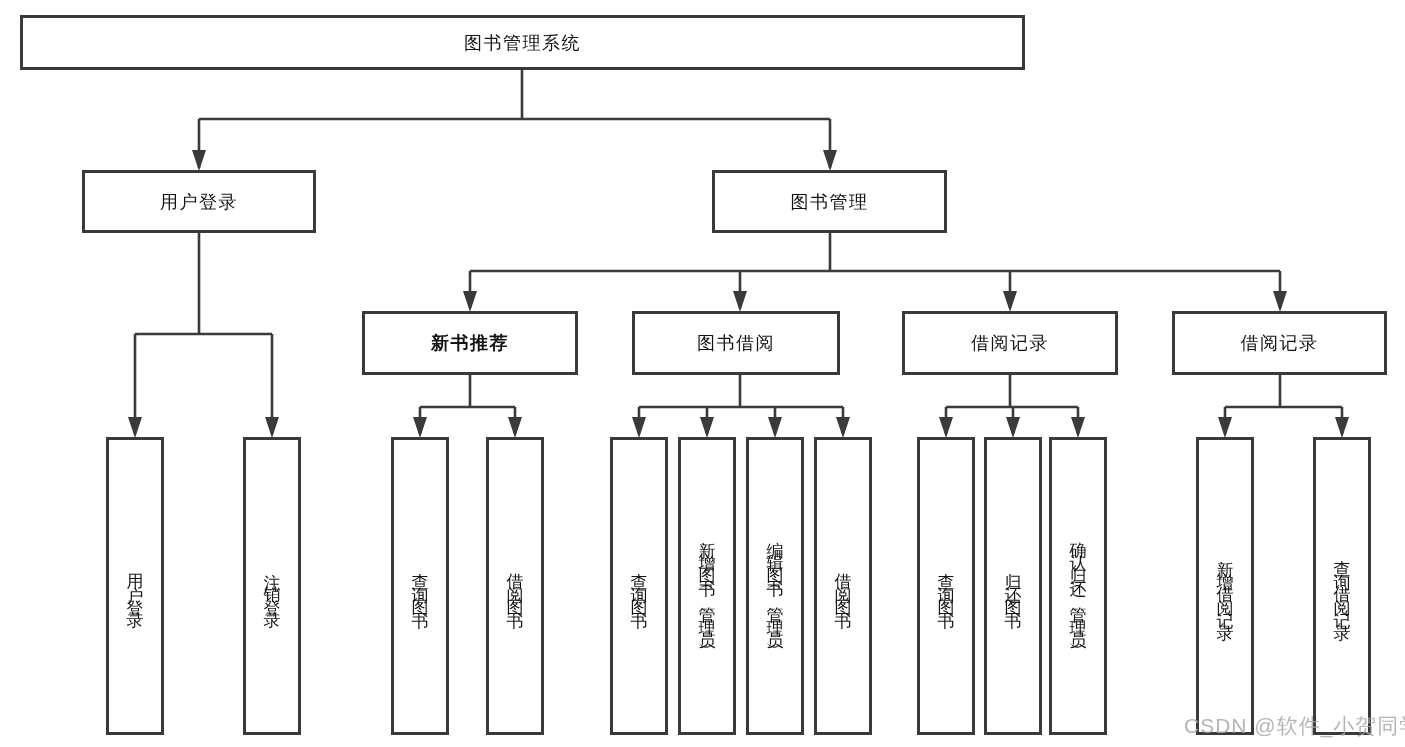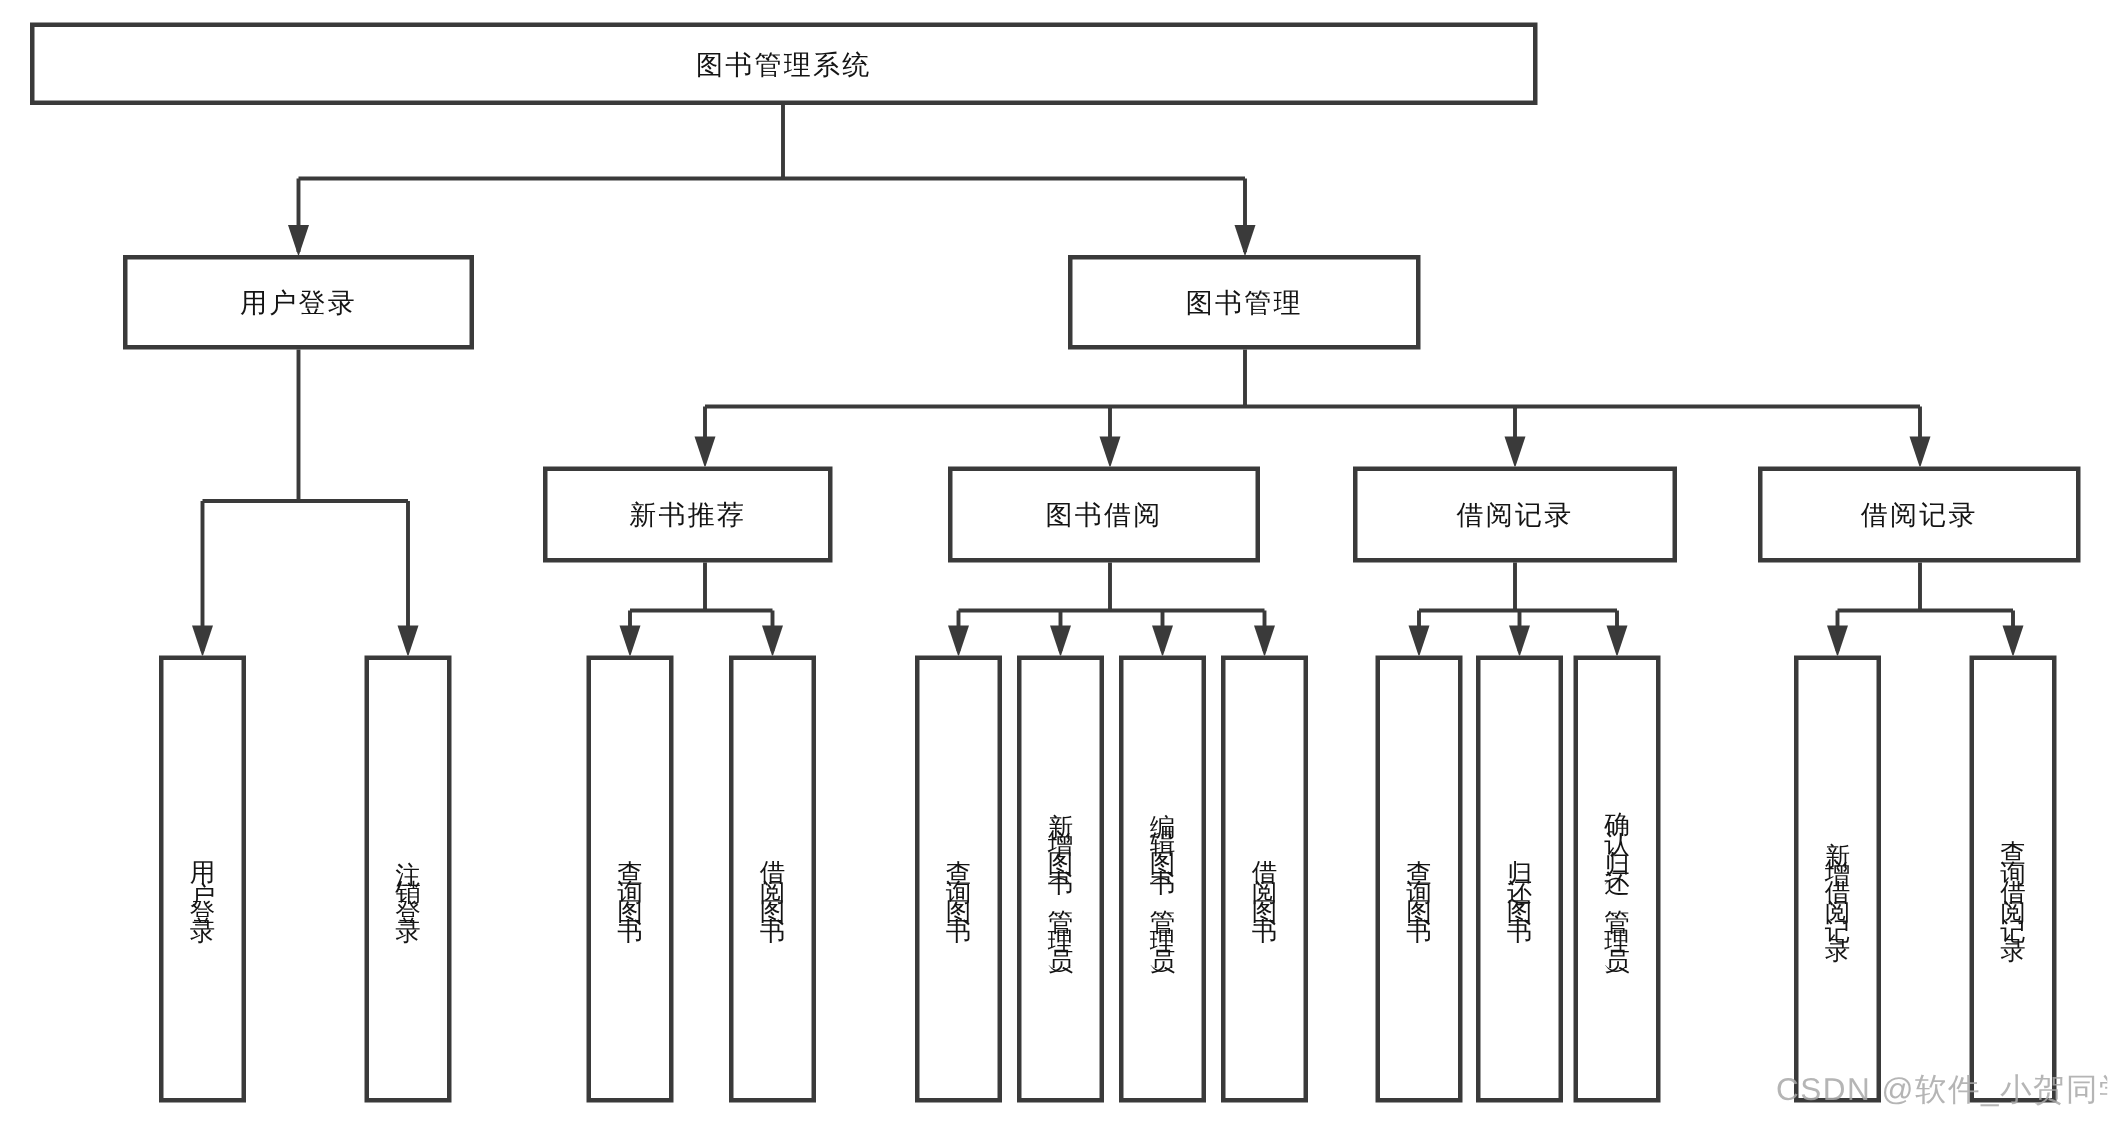--- a/index.html
+++ b/index.html
@@ -96,21 +96,21 @@
     <span>图书管理系统</span>
   </div>
 
   <div class="box h-node" style="left:82px; top:170px; width:234px; height:63px;">
     <span>用户登录</span>
   </div>
   <div class="box h-node" style="left:712px; top:170px; width:235px; height:63px;">
     <span>图书管理</span>
   </div>
 
-  <div class="box h-node" style="left:362px; top:311px; width:193px; height:64px;">
+  <div class="box h-node" style="left:362px; top:311px; width:216px; height:64px;font-weight:bold;">
     <span>新书推荐</span>
   </div>
   <div class="box h-node" style="left:632px; top:311px; width:208px; height:64px;">
     <span>图书借阅</span>
   </div>
   <div class="box h-node" style="left:902px; top:311px; width:216px; height:64px;">
     <span>借阅记录</span>
   </div>
   <div class="box h-node" style="left:1172px; top:311px; width:215px; height:64px;font-family:Liberation Mono, monospace;">
     <span>借阅记录</span>

